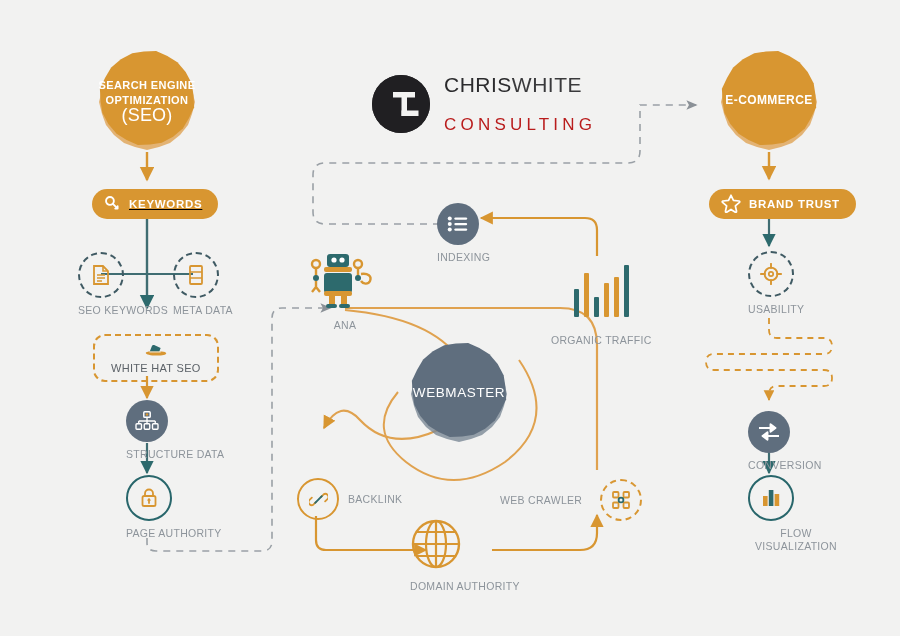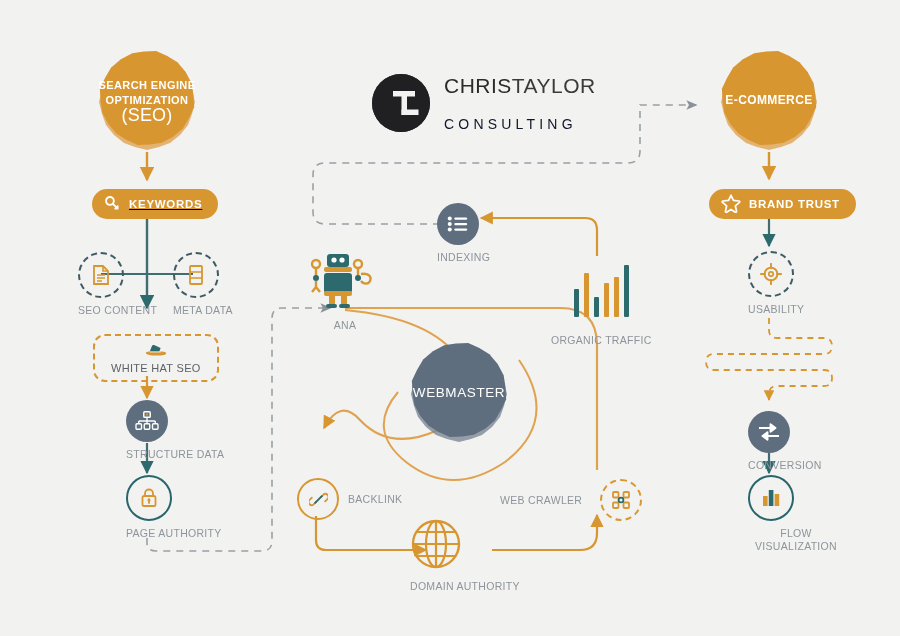--- a/index.html
+++ b/index.html
@@ -46,21 +46,21 @@
     padding:7px 16px 6px;display:flex;flex-direction:column;align-items:center;gap:1px;
     background:transparent;
   }
   .dashbox .lbl{color:#5c6268;font-size:11px;letter-spacing:.3px;white-space:nowrap;}
   
   .logo-wrap{position:absolute;display:flex;align-items:center;gap:14px;}
   .logo-mark{width:58px;height:58px;border-radius:50%;background:#201f22;position:relative;}
   .logo-txt{display:flex;flex-direction:column;line-height:1;}
   .logo-main{font-size:21px;color:#2b2b2d;letter-spacing:.5px;}
   .logo-main .thin{color:#3a3a3c;}
-  .logo-sub{font-size:14px;color:#0f172a;letter-spacing:4.2px;margin-top:21px;}
+  .logo-sub{font-size:17px;color:#b91c1c;letter-spacing:4.2px;margin-top:21px;}
   
   .sidelabel{position:absolute;color:#8d949b;font-size:10.5px;letter-spacing:.3px;white-space:nowrap;}
   
   .bars{position:absolute;display:flex;align-items:flex-end;gap:5px;height:52px;}
   .bars i{display:block;width:5px;border-radius:1px;}
 </style>
 </head>
 <body>
 
 <div id="stage">
@@ -106,21 +106,21 @@
       <svg width="58" height="58" viewBox="0 0 58 58">
         <circle cx="29" cy="29" r="29" fill="#201f22"></circle>
         <rect x="21" y="17" width="22" height="5.5" fill="#f2f2f1"></rect>
         <rect x="29.5" y="17" width="5.5" height="24" fill="#f2f2f1"></rect>
         <rect x="29.5" y="35.5" width="17" height="5.5" fill="#f2f2f1"></rect>
         <path d="M43,17 a15,15 0 0 1 0,0" fill="none"></path>
       </svg>
     </div>
     <div class="logo-txt">
       <div class="logo-main">
-        <span>CHRIS</span><span class="thin">TAYLOR</span>
+        <span>CHRIS</span><span class="thin">WHITE</span>
       </div>
       <div class="logo-sub">CONSULTING</div>
     </div>
   </div>
 
   <div class="node" style="left:95px;top:48px;">
     <div class="badge">
       <svg class="rose" viewBox="0 0 104 104">
         <g transform="translate(52,54)">
           <path d="M0,-48 L12,-45 L23,-41 L33,-33 L41,-23 L45,-12 L48,0 L45,12 L41,23 L33,33 L23,41 L12,45 L0,48 L-12,45 L-23,41 L-33,33 L-41,23 L-45,12 L-48,0 L-45,-12 L-41,-23 L-33,-33 L-23,-41 L-12,-45 Z" fill="#e0a85e" opacity=".85"></path>
@@ -150,21 +150,21 @@
   </div>
 
   <div class="node" style="left:78px;top:252px;">
     <div class="circ dash-teal">
       <svg width="20" height="22" viewBox="0 0 20 22">
         <path d="M3,2 L12,2 L17,7 L17,20 L3,20 Z" fill="none" stroke="#d89631" stroke-width="1.8"></path>
         <path d="M12,2 L12,7 L17,7" fill="none" stroke="#d89631" stroke-width="1.6"></path>
         <path d="M6,11 H14 M6,14 H14 M6,17 H11" stroke="#d89631" stroke-width="1.5"></path>
       </svg>
     </div>
-    <div class="caption">SEO CONTENT</div>
+    <div class="caption">SEO KEYWORDS</div>
   </div>
 
   <div class="node" style="left:173px;top:252px;">
     <div class="circ dash-teal">
       <svg width="18" height="22" viewBox="0 0 18 22">
         <rect x="3" y="2" width="12" height="18" fill="none" stroke="#d89631" stroke-width="1.8" rx="1"></rect>
         <path d="M3,8 H15 M3,14 H15" stroke="#d89631" stroke-width="1.6"></path>
       </svg>
     </div>
     <div class="caption">META DATA</div>

